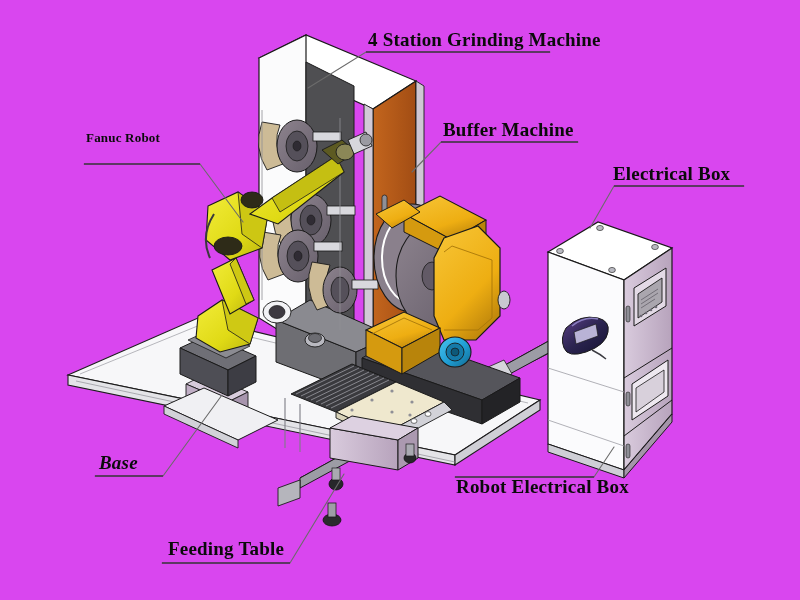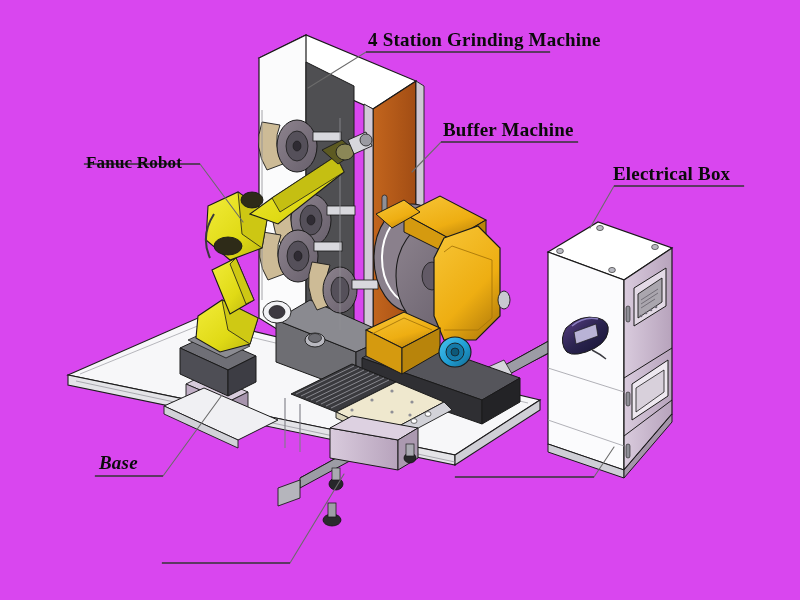--- a/index.html
+++ b/index.html
@@ -29,21 +29,21 @@
     font-family: "Liberation Serif", "DejaVu Serif", serif;
     font-weight: bold;
     color: #0b0b0b;
     white-space: nowrap;
     letter-spacing: 0.2px;
     line-height: 1;
   }
   .lbl-grinder   { left: 368px; top: 30px;  font-size: 19px; }
   .lbl-buffer    { left: 443px; top: 120px; font-size: 19px; }
   .lbl-elecbox   { left: 613px; top: 164px; font-size: 19px; }
-  .lbl-fanuc     { left: 86px;  top: 154px; font-size: 17px; }
+  .lbl-fanuc     { left: 86px;  top: 131px; font-size: 13px; }
   .lbl-base      { left: 99px;  top: 453px; font-size: 19px; font-style: italic; }
   .lbl-robotelec { left: 456px; top: 477px; font-size: 19px; }
   .lbl-feeding   { left: 168px; top: 539px; font-size: 19px; }
 </style>
 </head>
 <body>
 
 <div id="stage">
 
   <svg id="scene" viewBox="0 0 800 600" xmlns="http://www.w3.org/2000/svg">
@@ -356,15 +356,17 @@
   <div class="callout-label lbl-grinder">4 Station Grinding Machine</div>
 
   <div class="callout-label lbl-elecbox">Electrical Box</div>
 
   <div class="callout-label lbl-buffer">Buffer Machine</div>
 
   <div class="callout-label lbl-fanuc">Fanuc Robot</div>
 
   <div class="callout-label lbl-base">Base</div>
 
-
+  <div class="callout-label lbl-robotelec">Robot Electrical Box</div>
+
+  <div class="callout-label lbl-feeding">Feeding Table</div>
 
 </div>
 
 </body></html>

